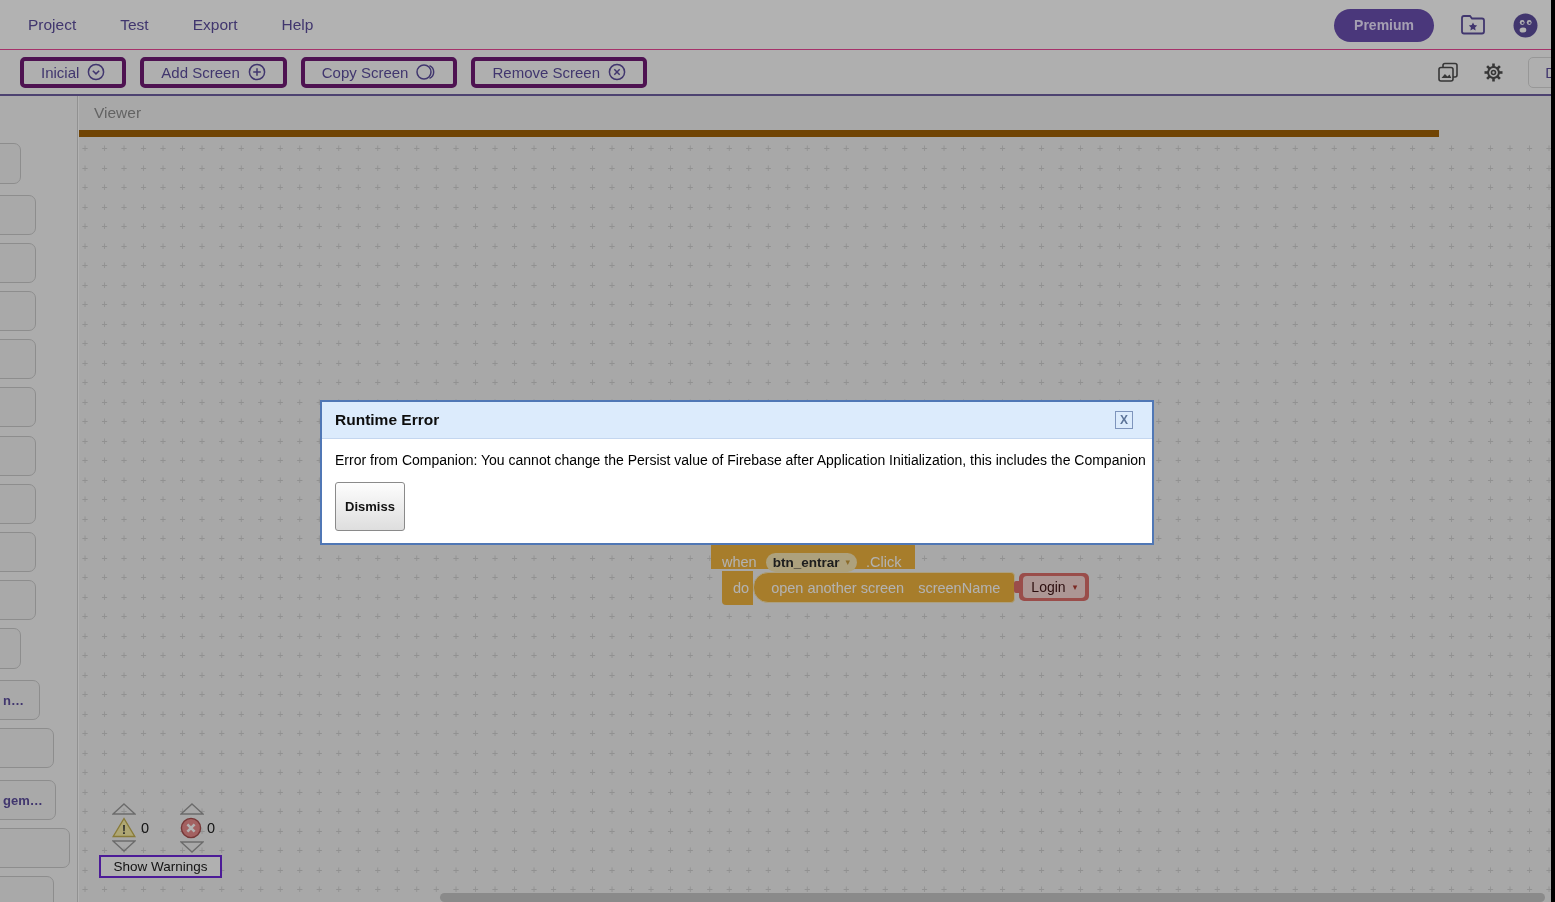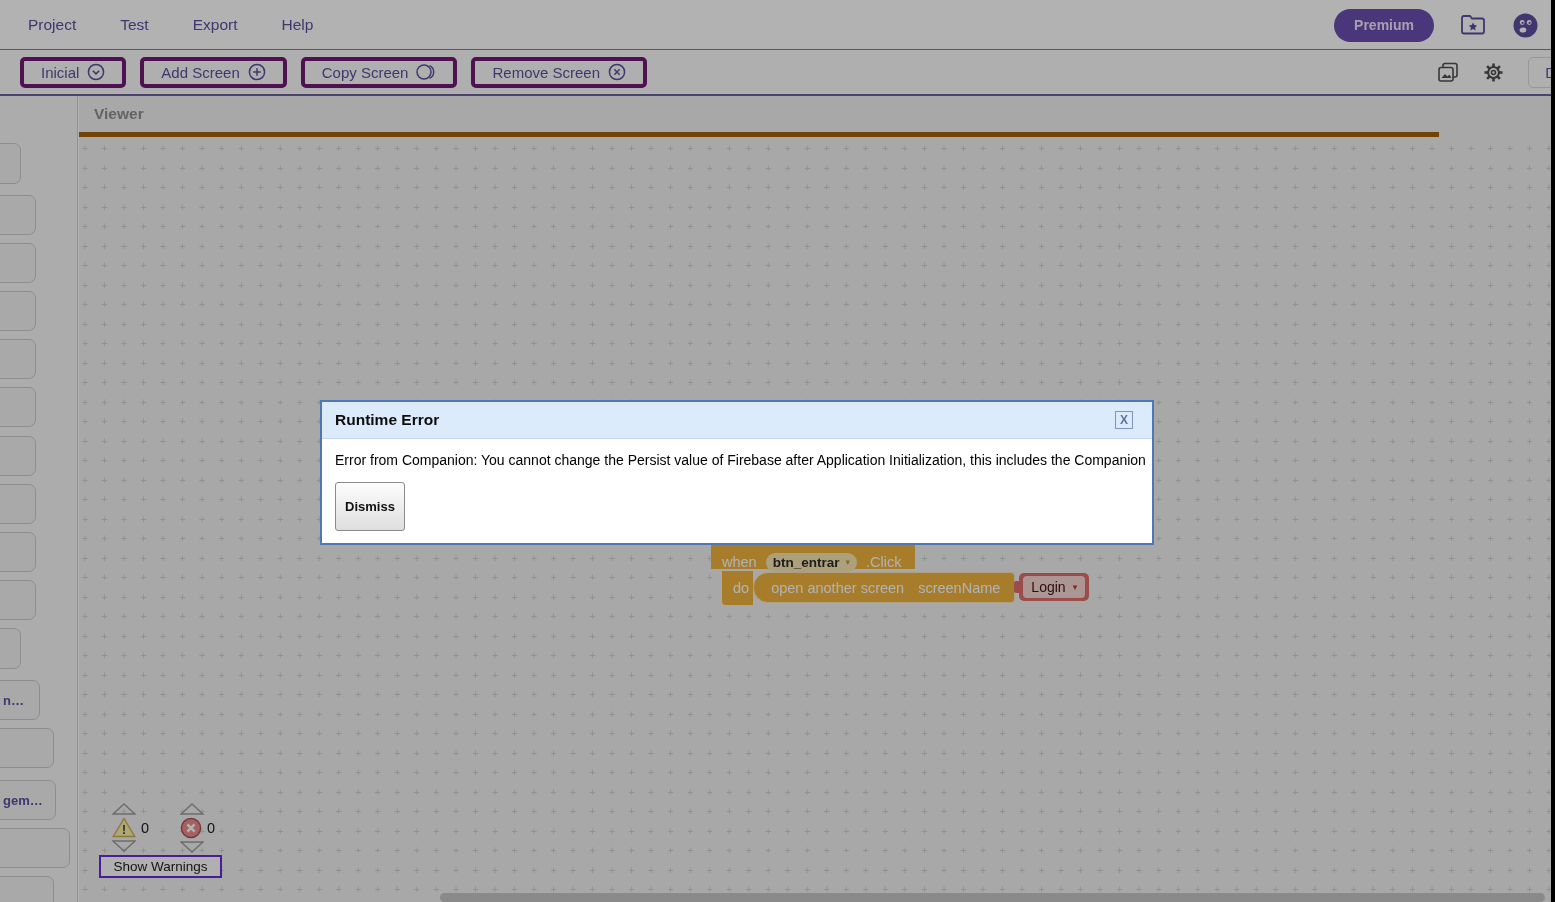--- a/index.html
+++ b/index.html
@@ -31,21 +31,21 @@
 
   
   .sidebar { position:absolute; left:0; top:96px; width:78px; height:806px;
              background:#f6f6f6; border-right:1px solid #d0d0d0; overflow:hidden; }
   .stub { position:absolute; left:-8px; border:1px solid #cbcbcb; border-radius:7px;
           background:#f3f3f3; cursor:pointer; color:var(--accent-purple);
           font-size:13px; font-weight:600; display:flex; align-items:center; padding-left:10px; }
 
   .main { position:absolute; left:79px; top:96px; width:1476px; height:806px; background:#f1f1f1; }
   .viewer-strip { position:absolute; left:0; top:0; width:1360px; height:41px;
-                  border-bottom:5px solid #a16207; display:flex; align-items:center;font-weight:bold; }
+                  border-bottom:7px solid #a16207; display:flex; align-items:center; }
   .viewer-label { color:#8f8f8f; font-size:15.5px; margin-left:15px; }
   .canvas { position:absolute; left:0; top:41px; width:1476px; height:765px; overflow:hidden; }
   .grid { position:absolute; inset:0; padding:2px 0 0 3px; color:#d0d0d0;
           font-family:"DejaVu Sans Mono", monospace; font-size:10px;
           letter-spacing:13.5px; line-height:19.5px; white-space:pre; user-select:none; }
 
   
   .block-cluster { position:absolute; left:711px; top:542px; z-index:5; }
   .be-header { display:inline-flex; align-items:center; height:27px; background:var(--block-gold);
                border-radius:4px 4px 0 0; padding:13px 14px 0 11px; column-gap:9px; cursor:grab; }

